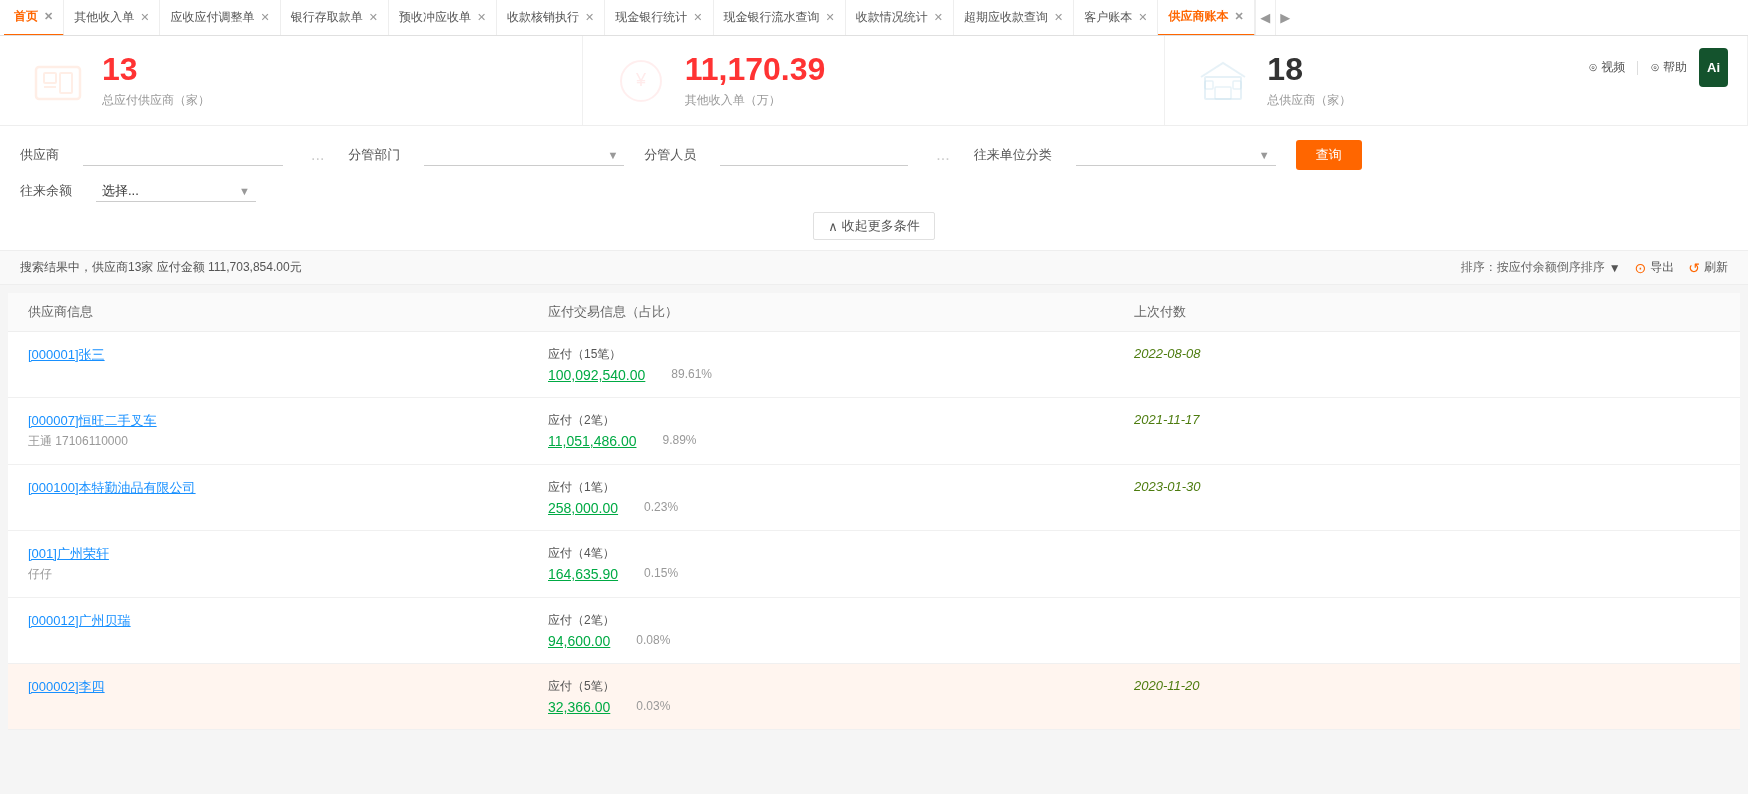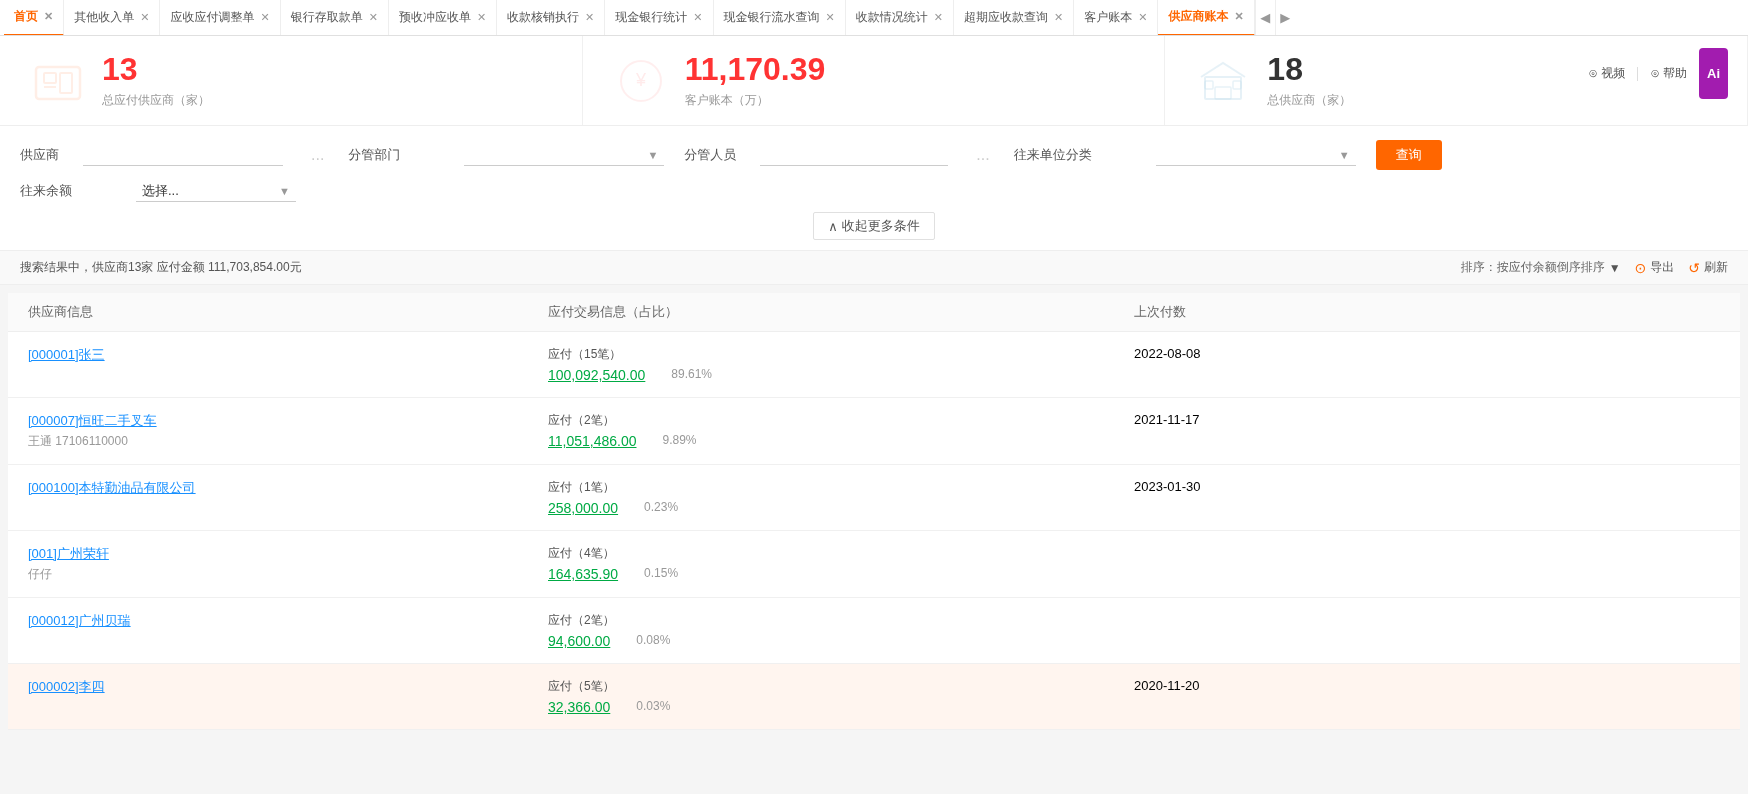--- a/index.html
+++ b/index.html
@@ -138,21 +138,20 @@
       border: none;
       border-bottom: 1px solid #ccc;
       outline: none;
       font-size: 13px;
       padding: 3px 6px;
       color: #333;
       min-width: 200px;
       background: transparent;
       appearance: none;
       cursor: pointer;
-      margin-left: 40px;
     }
     .filter-select-wrap {
       position: relative;
       display: flex;
       align-items: center;
     }
     .filter-select-wrap .dropdown-arrow {
       position: absolute;
       right: 6px;
       color: #999;
@@ -279,21 +278,22 @@
       margin-left: 10px;
     }
     .trans-row {
       display: flex;
       align-items: center;
       gap: 16px;
       margin-top: 2px;
     }
     .last-payment {
       font-size: 13px;
-      color: #000000;
+      color: #4d7c0f;
+      font-style: italic;
     }
   </style>
 </head>
 <body>
 
 <div class="top-nav">
   <div class="nav-tab active">
     <span>首页</span>
     <span class="close-btn">✕</span>
   </div>
@@ -362,21 +362,21 @@
   </div>
   <div class="stat-card">
     <div class="stat-icon pink">
       <svg width="56" height="56" viewBox="0 0 56 56" fill="none">
         <circle cx="28" cy="28" r="20" fill="none" stroke="#ff9999" stroke-width="2" opacity="0.4"></circle>
         <text x="28" y="33" text-anchor="middle" font-size="18" fill="#ff9999" opacity="0.5">¥</text>
       </svg>
     </div>
     <div class="stat-content">
       <div class="stat-number">11,170.39</div>
-      <div class="stat-label">客户账本（万）</div>
+      <div class="stat-label">其他收入单（万）</div>
     </div>
   </div>
   <div class="stat-card">
     <div class="stat-icon blue">
       <svg width="56" height="56" viewBox="0 0 56 56" fill="none">
         <rect x="10" y="24" width="36" height="22" rx="1" fill="none" stroke="#66aacc" stroke-width="2" opacity="0.4"></rect>
         <polyline points="6,24 28,10 50,24" fill="none" stroke="#66aacc" stroke-width="2" opacity="0.4"></polyline>
         <rect x="20" y="34" width="16" height="12" rx="1" fill="none" stroke="#66aacc" stroke-width="1.5" opacity="0.4"></rect>
         <rect x="10" y="28" width="8" height="8" rx="1" fill="none" stroke="#66aacc" stroke-width="1.5" opacity="0.4"></rect>
         <rect x="38" y="28" width="8" height="8" rx="1" fill="none" stroke="#66aacc" stroke-width="1.5" opacity="0.4"></rect>
@@ -384,21 +384,21 @@
     </div>
     <div class="stat-content">
       <div class="stat-number black">18</div>
       <div class="stat-label">总供应商（家）</div>
     </div>
   </div>
   <div class="top-right-actions">
     <span>⊙ <span>视频</span></span>
     <div class="divider-v"></div>
     <span>⊙ <span>帮助</span></span>
-    <span style="background:#a21caf; color:#fff; border-radius:4px; padding:18px 8px; font-size:13px; font-weight:bold;">Ai</span>
+    <span style="background:#14532d; color:#fff; border-radius:4px; padding:12px 8px; font-size:13px; font-weight:bold;">Ai</span>
   </div>
 </div>
 
 <div class="filter-area">
   <div class="filter-row">
     <div class="filter-item">
       <span class="filter-label">供应商</span>
       <input class="filter-input" type="text" style="min-width: 200px;">
       <span class="ellipsis-btn">...</span>
     </div>

